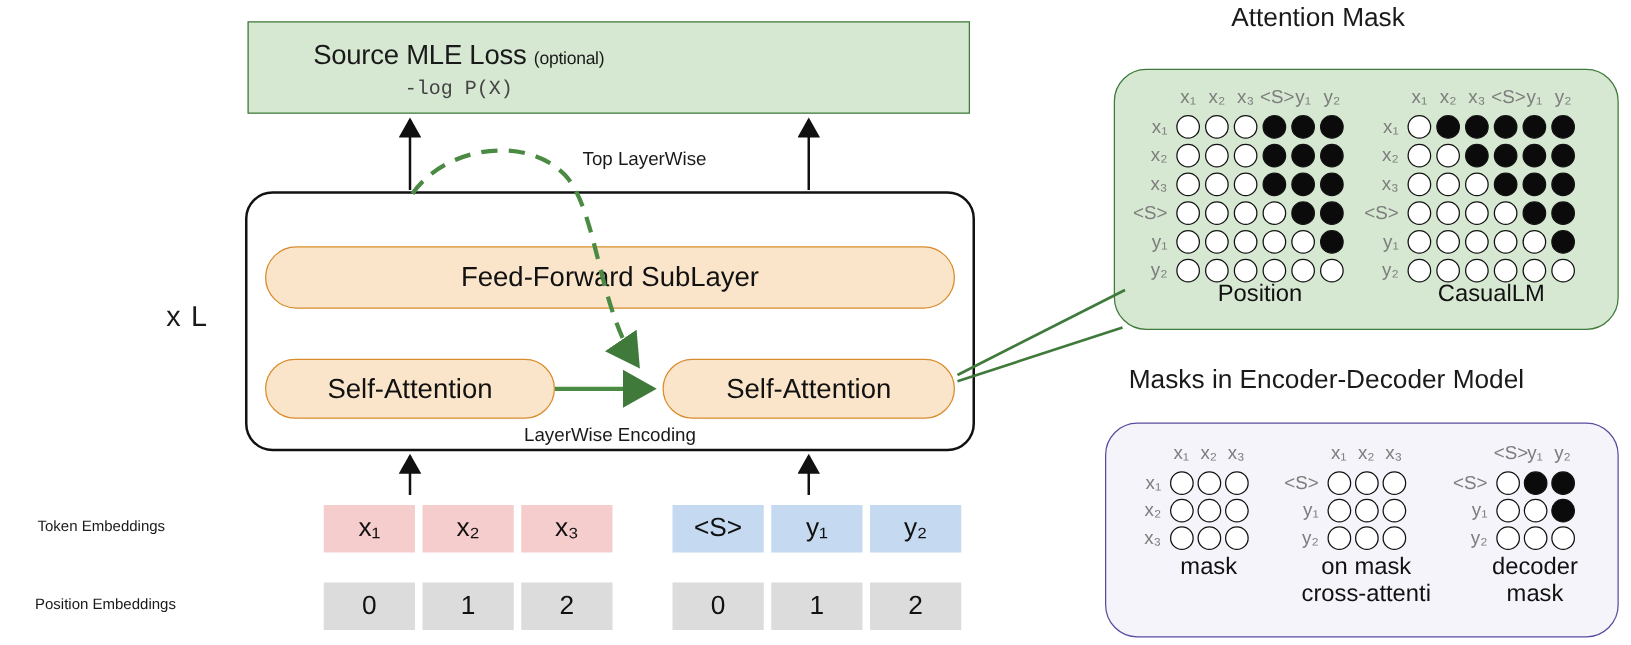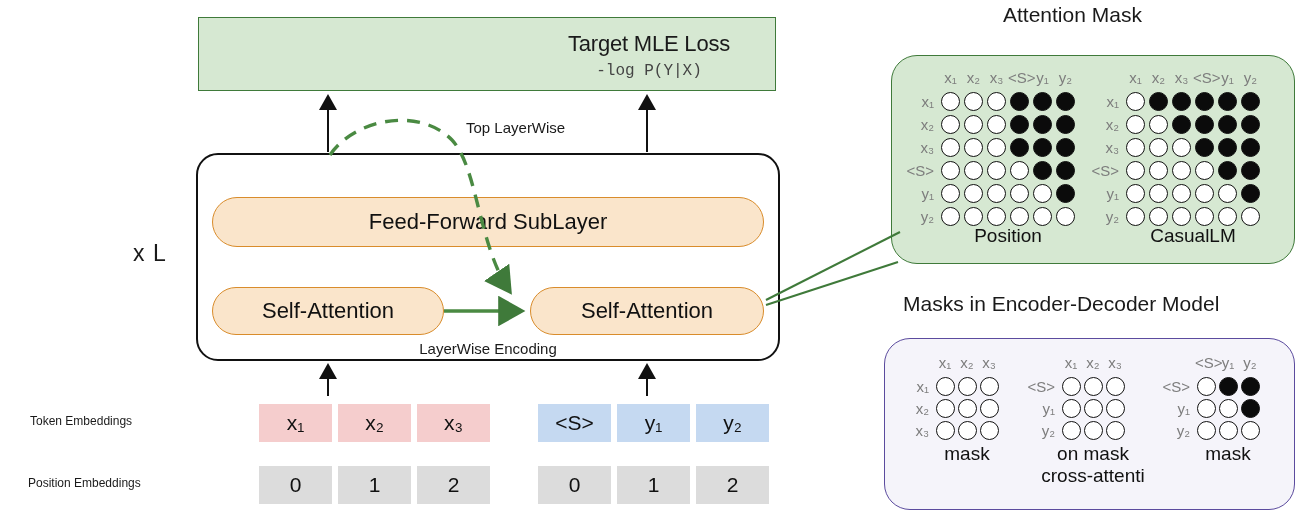--- a/index.html
+++ b/index.html
@@ -37,21 +37,21 @@
   #token-emb-label{left:30px;top:414px;}
   #pos-emb-label{left:28px;top:476px;}
   .emb-cell{position:absolute;height:38px;display:flex;align-items:center;
       justify-content:center;font-size:21px;color:#111;}
   .pink{background:#f5cdcd;}
   .blue{background:#c5d9f1;}
   .grey{background:#dcdcdc;}
 
   
   .panel-title{position:absolute;font-size:21px;white-space:nowrap;}
-  #attention-mask-title{left:985px;top:3px;margin-left:18px;}
+  #attention-mask-title{left:985px;top:3px;}
   #encdec-title{left:903px;top:292px;}
   #attn-panel{left:891px;top:55px;width:404px;height:209px;background:#d6e8d2;
       border:1.6px solid #3f7a3a;border-radius:26px;box-sizing:border-box;}
   #encdec-panel{left:884px;top:338px;width:411px;height:172px;background:#f5f4fa;
       border:1.6px solid #5b4b9e;border-radius:26px;box-sizing:border-box;}
   .mx-colhdr{position:absolute;display:flex;}
   .mx-colhdr span{display:inline-block;text-align:center;color:#7d7d7d;
       font-size:15px;line-height:15px;}
   .mx-rows{position:absolute;}
   .mx-row{display:flex;align-items:center;}
@@ -63,23 +63,23 @@
   .mx-caption{position:absolute;text-align:center;font-size:19px;color:#111;
       line-height:22px;}
 
   svg.ov{position:absolute;left:0;top:0;width:1305px;height:516px;
       pointer-events:none;overflow:visible;}
 </style>
 </head>
 <body>
 
 <div class="abs" id="loss-banner">
-  <div class="loss-cell" id="loss-target">
-    <div class="loss-title">Target MLE Loss</div>
-    <div class="loss-formula">-log P(Y|X)</div>
+  <div class="loss-cell" id="loss-source">
+    <div class="loss-title"><span>Source MLE Loss </span><span class="opt">(optional)</span></div>
+    <div class="loss-formula">-log P(X)</div>
   </div>
 </div>
 
 <div class="abs" id="layer-box"></div>
 <div class="subrect" id="ff-sublayer">Feed-Forward SubLayer</div>
 <div class="subrect" id="self-attn-left">Self-Attention</div>
 <div class="subrect" id="self-attn-right">Self-Attention</div>
 <div class="abs" id="layerwise-label">LayerWise Encoding</div>
 <div class="abs" id="xl-label">x L</div>
 <div class="abs" id="top-encoding-label">Top LayerWise</div>
@@ -516,20 +516,21 @@
         </div>
         <div style="width: 22px; display: flex; justify-content: center;">
           <div class="cell off" style="width: 19px; height: 19px;"></div>
         </div>
         <div style="width: 22px; display: flex; justify-content: center;">
           <div class="cell off" style="width: 19px; height: 19px;"></div>
         </div>
       </div>
     </div>
     <div class="mx-caption" style="left: 1163px; top: 443px; width: 130px;">
+      <div>decoder</div>
       <div>mask</div>
     </div>
   </div>
 
 <svg class="ov">
   <defs>
     <marker id="ar-black" markerWidth="9" markerHeight="9" refX="7" refY="4.5" orient="auto">
       <path d="M0,0 L8,4.5 L0,9 z" fill="#111"></path>
     </marker>
     <marker id="ar-green" markerWidth="9" markerHeight="9" refX="7" refY="4.5" orient="auto">

